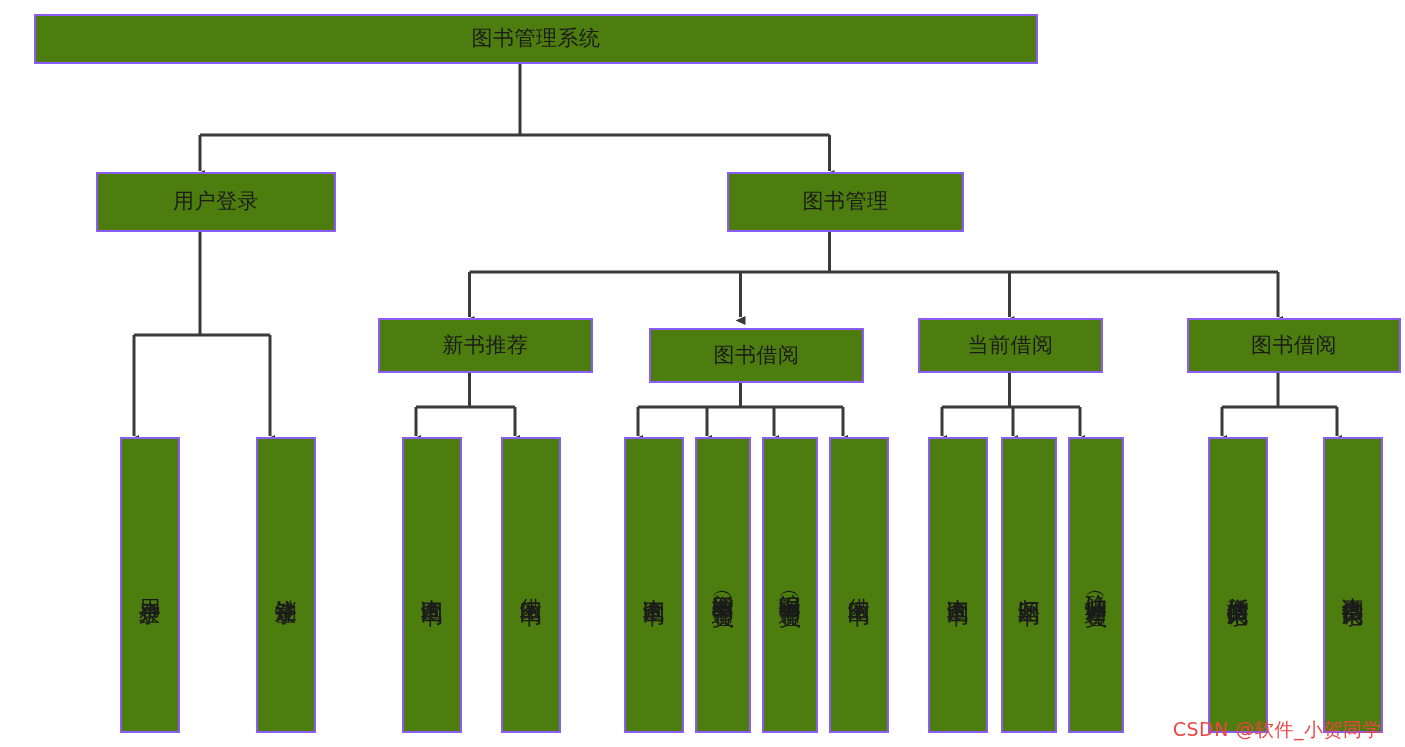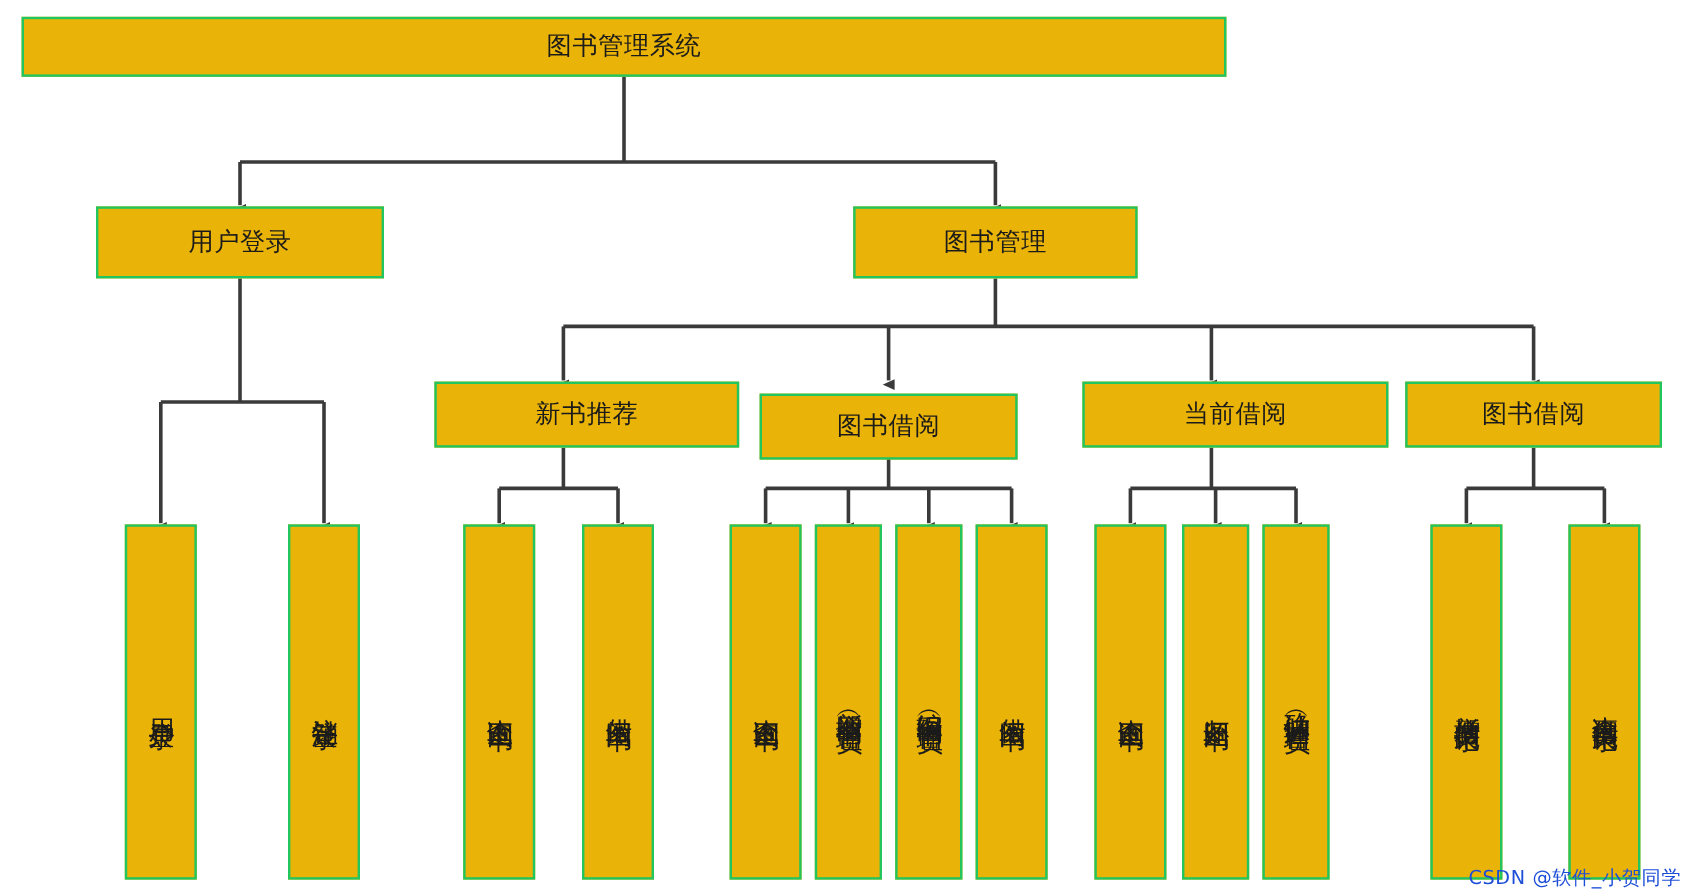--- a/index.html
+++ b/index.html
@@ -16,27 +16,28 @@
   }
   #canvas {
     position: absolute;
     inset: 0;
     width: 1405px;
     height: 747px;
   }
   .node {
     position: absolute;
     box-sizing: border-box;
-    border: 2px solid #22c55e;
-    background: #eab308;
+    border: 2px solid #8b5cf6;
+    background: #4d7c0f;
     display: flex;
     align-items: center;
     justify-content: center;
     color: #1b1b1b;
     z-index: 2;
+    margin-left: 16px;
   }
   .node-label {
     font-size: 21px;
     line-height: 1.2;
     letter-spacing: 0.5px;
     white-space: nowrap;
     color: #1b1b1b;
   }
   .node.leaf {
     align-items: center;
@@ -56,24 +57,24 @@
     position: absolute;
     left: 0;
     top: 0;
     width: 1405px;
     height: 747px;
     z-index: 1;
     pointer-events: none;
   }
   .watermark {
     position: absolute;
-    right: 4px;
+    right: 23px;
     bottom: 4px;
-    font-size: 16px;
-    color: #1d4ed8;
+    font-size: 19px;
+    color: #ef4444;
     white-space: nowrap;
     z-index: 3;
     letter-spacing: 0.5px;
   }
 </style>
 </head>
 <body>
 
 <div id="canvas">
   <svg class="edges" id="edge-layer" viewBox="0 0 1405 747" xmlns="http://www.w3.org/2000/svg">
@@ -122,27 +123,27 @@
   <div id="node-layer">
       <div class="node" id="node-root" style="left: 18px; top: 14px; width: 1004px; height: 50px;">
         <span class="node-label">图书管理系统</span>
       </div>
       <div class="node" id="node-user_login" style="left: 80px; top: 172px; width: 240px; height: 60px;">
         <span class="node-label">用户登录</span>
       </div>
       <div class="node" id="node-book_manage" style="left: 711px; top: 172px; width: 237px; height: 60px;">
         <span class="node-label">图书管理</span>
       </div>
-      <div class="node" id="node-new_book_rec" style="left: 362px; top: 318px; width: 254px; height: 55px;">
+      <div class="node" id="node-new_book_rec" style="left: 362px; top: 318px; width: 215px; height: 55px;">
         <span class="node-label">新书推荐</span>
       </div>
       <div class="node" id="node-book_borrow" style="left: 633px; top: 328px; width: 215px; height: 55px;">
         <span class="node-label">图书借阅</span>
       </div>
-      <div class="node" id="node-current_borrow" style="left: 902px; top: 318px; width: 255px; height: 55px;">
+      <div class="node" id="node-current_borrow" style="left: 902px; top: 318px; width: 185px; height: 55px;">
         <span class="node-label">当前借阅</span>
       </div>
       <div class="node" id="node-borrow_record" style="left: 1171px; top: 318px; width: 214px; height: 55px;">
         <span class="node-label">图书借阅</span>
       </div>
       <div class="node leaf" id="node-leaf_user_login" style="left: 104px; top: 437px; width: 60px; height: 296px;">
         <span class="node-label">用户登录</span>
       </div>
       <div class="node leaf" id="node-leaf_logout" style="left: 240px; top: 437px; width: 60px; height: 296px;">
         <span class="node-label">注销登录</span>

